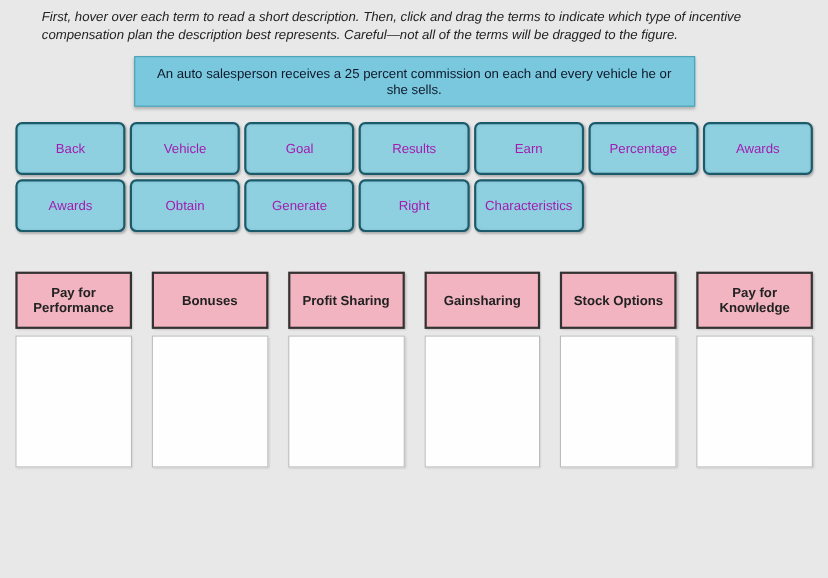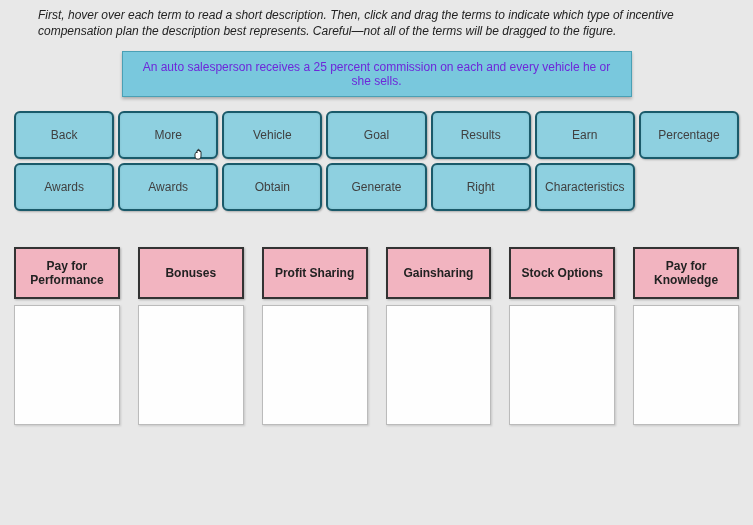--- a/index.html
+++ b/index.html
@@ -31,40 +31,40 @@
       margin-bottom: 14px;
     }
     .scenario {
       background: #79c8dd;
       border: 1px solid #4aa0b5;
       padding: 8px 20px;
       font-size: 12px;
       text-align: center;
       width: 510px;
       box-shadow: 0 2px 3px rgba(0,0,0,0.25);
-      color: #6d28d9;
+      color: #0f172a;
     }
     .term-grid {
       display: grid;
       grid-template-columns: repeat(7, 1fr);
       gap: 4px;
       margin-bottom: 24px;
       padding: 0 2px;
     }
     .term {
       background: #8ed0e0;
       border: 2px solid #1a5a6a;
       border-radius: 6px;
       height: 48px;
       display: flex;
       align-items: center;
       justify-content: center;
       font-size: 12px;
       font-weight: 500;
-      color: #404040;
+      color: #a21caf;
       cursor: grab;
       text-align: center;
       box-shadow: inset 0 0 3px rgba(0,0,0,0.08), 1px 1px 2px rgba(0,0,0,0.25);
       position: relative;
     }
     .cursor-icon {
       position: absolute;
       bottom: -8px;
       right: 8px;
       pointer-events: none;
@@ -106,28 +106,20 @@
 
 <div class="container">
   <p class="instructions">First, hover over each term to read a short description. Then, click and drag the terms to indicate which type of incentive compensation plan the description best represents. Careful—not all of the terms will be dragged to the figure.</p>
 
   <div class="scenario-wrap">
     <div class="scenario">An auto salesperson receives a 25 percent commission on each and every vehicle he or she sells.</div>
   </div>
 
   <div class="term-grid">
     <div class="term">Back</div>
-    <div class="term">
-      <span>More</span>
-      <span class="cursor-icon">
-        <svg width="16" height="16" viewBox="0 0 16 16">
-          <path fill="#fff" stroke="#000" stroke-width="0.8" d="M4 7 C4 6 5 6 5 7 L5 5 C5 4 6 4 6 5 L6 4 C6 3 7 3 7 4 L7 5 C7 4 8 4 8 5 L8 6 C8 5 9 5 9 6 L9 10 C9 12 8 13 6.5 13 L5.5 13 C4 13 3 12 3 10 L3 8 C3 7 4 7 4 7 Z"></path>
-        </svg>
-      </span>
-    </div>
     <div class="term">Vehicle</div>
     <div class="term">Goal</div>
     <div class="term">Results</div>
     <div class="term">Earn</div>
     <div class="term">Percentage</div>
 
     <div class="term">Awards</div>
     <div class="term">Awards</div>
     <div class="term">Obtain</div>
     <div class="term">Generate</div>

